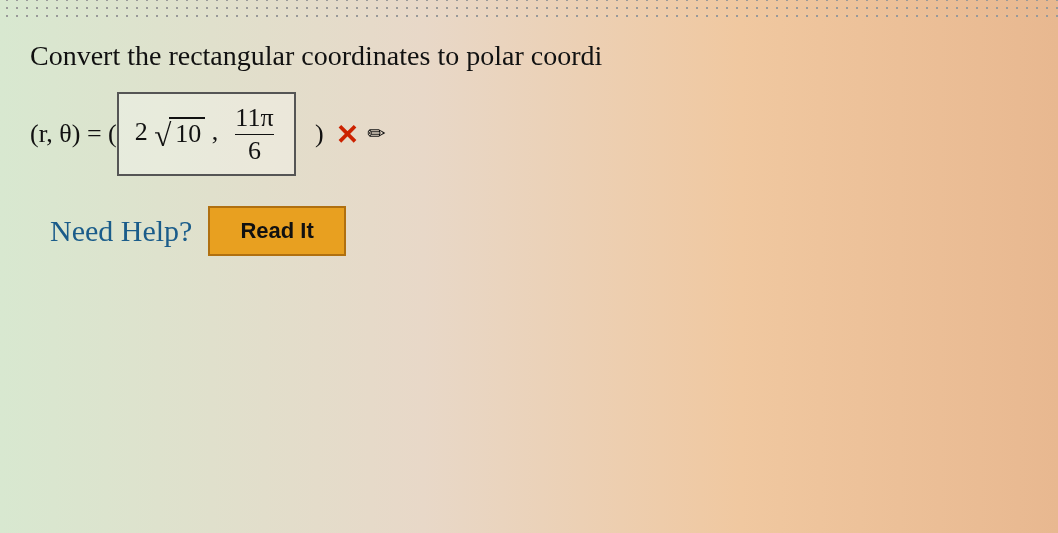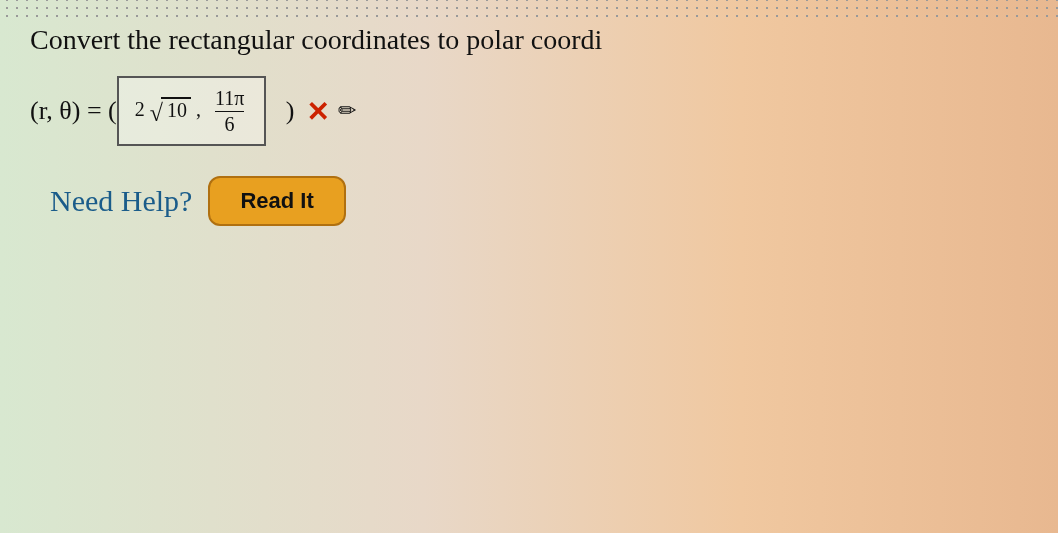--- a/index.html
+++ b/index.html
@@ -20,21 +20,21 @@
       left: 0;
       width: 100%;
       height: 18px;
       background-image: radial-gradient(circle, #999 1px, transparent 1px);
       background-size: 10px 8px;
       background-position: 2px 4px;
     }
 
     .content {
       position: absolute;
-      top: 4px;
+      top: 20px;
       left: 0;
       width: 100%;
       padding: 20px 30px;
     }
 
     .question-title {
       font-size: 28px;
       font-weight: normal;
       color: #111;
       margin-bottom: 20px;
@@ -60,21 +60,21 @@
       font-size: 26px;
       margin-bottom: 30px;
       color: #111;
     }
 
     .answer-box {
       display: inline-block;
       border: 2px solid #555;
       padding: 8px 16px;
       background: rgba(255,255,255,0.3);
-      font-size: 20px;
+      font-size: 26px;
       vertical-align: middle;
       position: relative;
     }
 
     .answer-fraction {
       display: inline-flex;
       flex-direction: column;
       align-items: center;
       vertical-align: middle;
       margin: 0 4px;
@@ -113,21 +113,21 @@
 
     .need-help-text {
       font-size: 30px;
       font-weight: normal;
       color: #1a5c8a;
     }
 
     .action-btn {
       background: #e8a020;
       border: 2.5px solid #b07010;
-      border-radius: 12px;
+      border-radius: 0;
       padding: 10px 30px;
       font-size: 22px;
       font-weight: bold;
       color: #111;
       cursor: pointer;
       font-family: Arial, sans-serif;
     }
 
     
     .radical {

